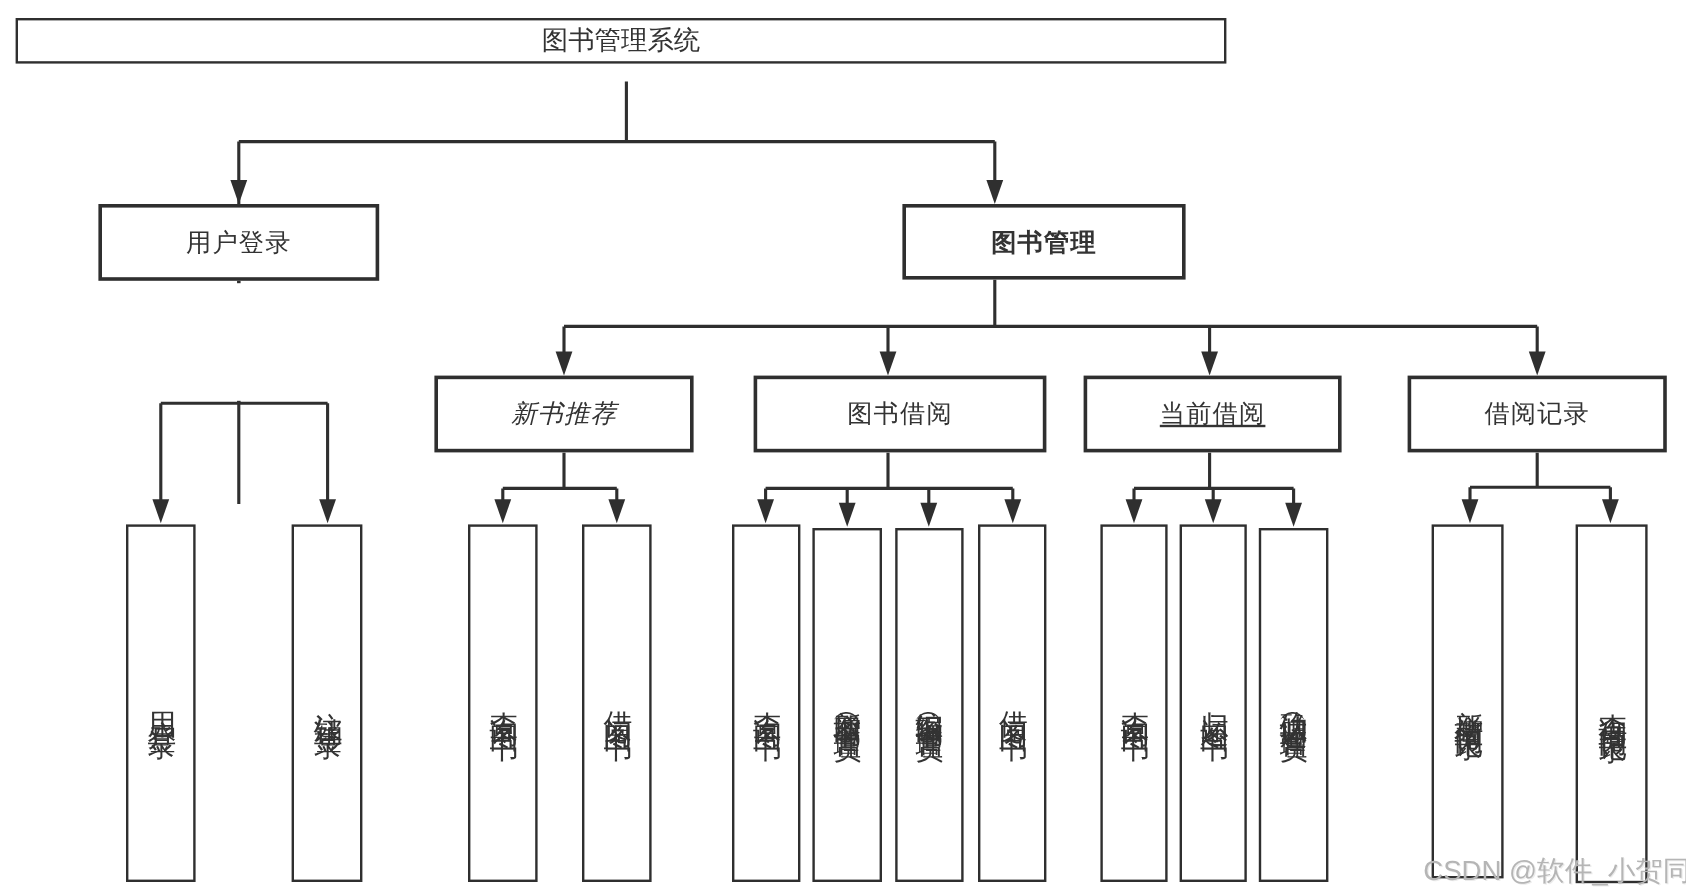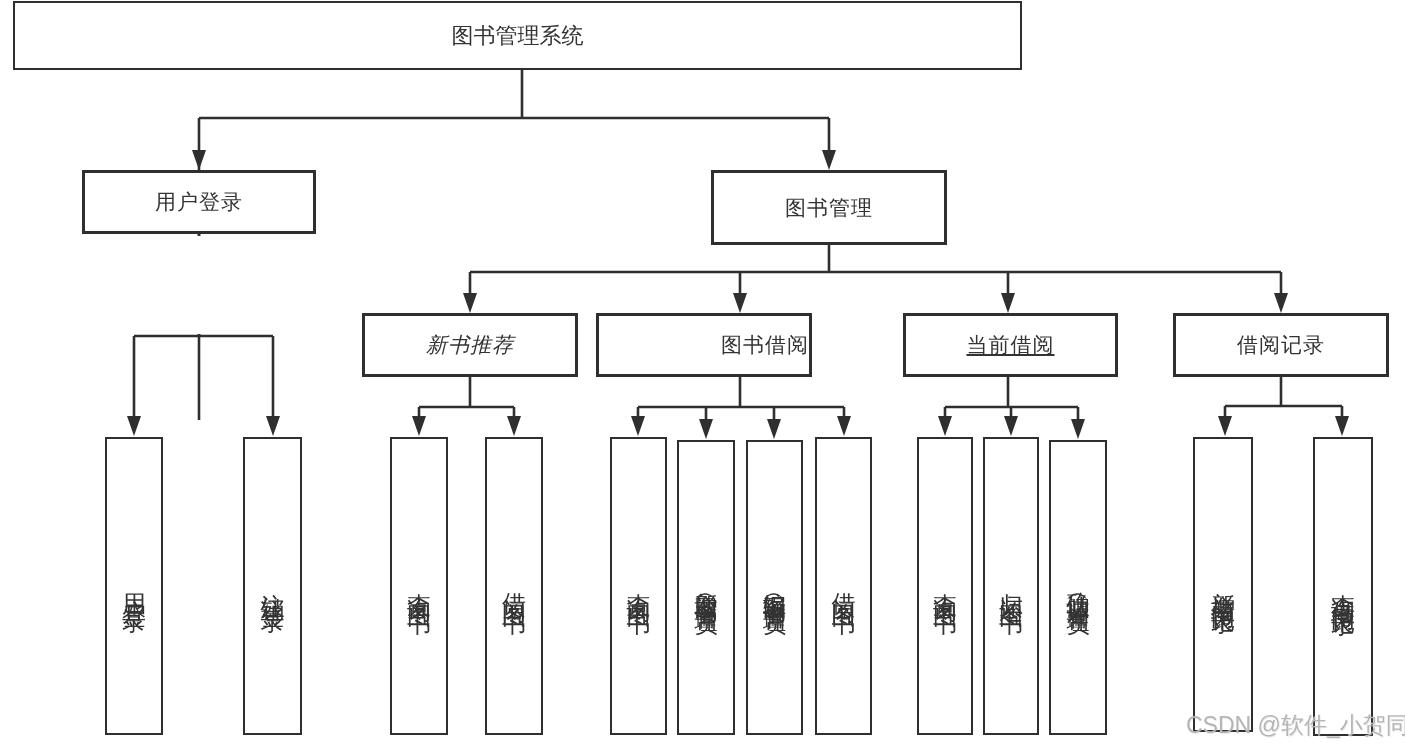--- a/index.html
+++ b/index.html
@@ -122,35 +122,35 @@
 
       <polygon points="938,416 952,416 945,436"></polygon>
       <polygon points="1004,416 1018,416 1011,436"></polygon>
       <polygon points="1071,419 1085,419 1078,439"></polygon>
 
       <polygon points="1218,416 1232,416 1225,436"></polygon>
       <polygon points="1335,416 1349,416 1342,436"></polygon>
     </g>
   </svg>
 
-  <div class="node rootnode" style="left:13px; top:1px; width:1009px; height:69px;">
+  <div class="node rootnode" style="left:13px; top:15px; width:1009px; height:38px;">
     <span>图书管理系统</span>
   </div>
 
   <div class="node hnode" style="left:82px; top:170px; width:234px; height:64px;">
     <span>用户登录</span>
   </div>
-  <div class="node hnode" style="left:711px; top:170px; width:236px; height:75px;">
+  <div class="node hnode" style="left:752px; top:170px; width:236px; height:63px;font-weight:bold;">
     <span>图书管理</span>
   </div>
 
   <div class="node hnode" style="left:362px; top:313px; width:216px; height:64px;font-style:italic;">
     <span>新书推荐</span>
   </div>
-  <div class="node hnode" style="left:596px; top:313px; width:216px; height:64px;justify-content:flex-end;">
+  <div class="node hnode" style="left:628px; top:313px; width:244px; height:64px;">
     <span>图书借阅</span>
   </div>
   <div class="node hnode" style="left:903px; top:313px; width:215px; height:64px;text-decoration:underline;">
     <span>当前借阅</span>
   </div>
   <div class="node hnode" style="left:1173px; top:313px; width:216px; height:64px;">
     <span>借阅记录</span>
   </div>
 
   <div class="node vnode" style="left:105px; top:437px; width:58px; height:298px;">

